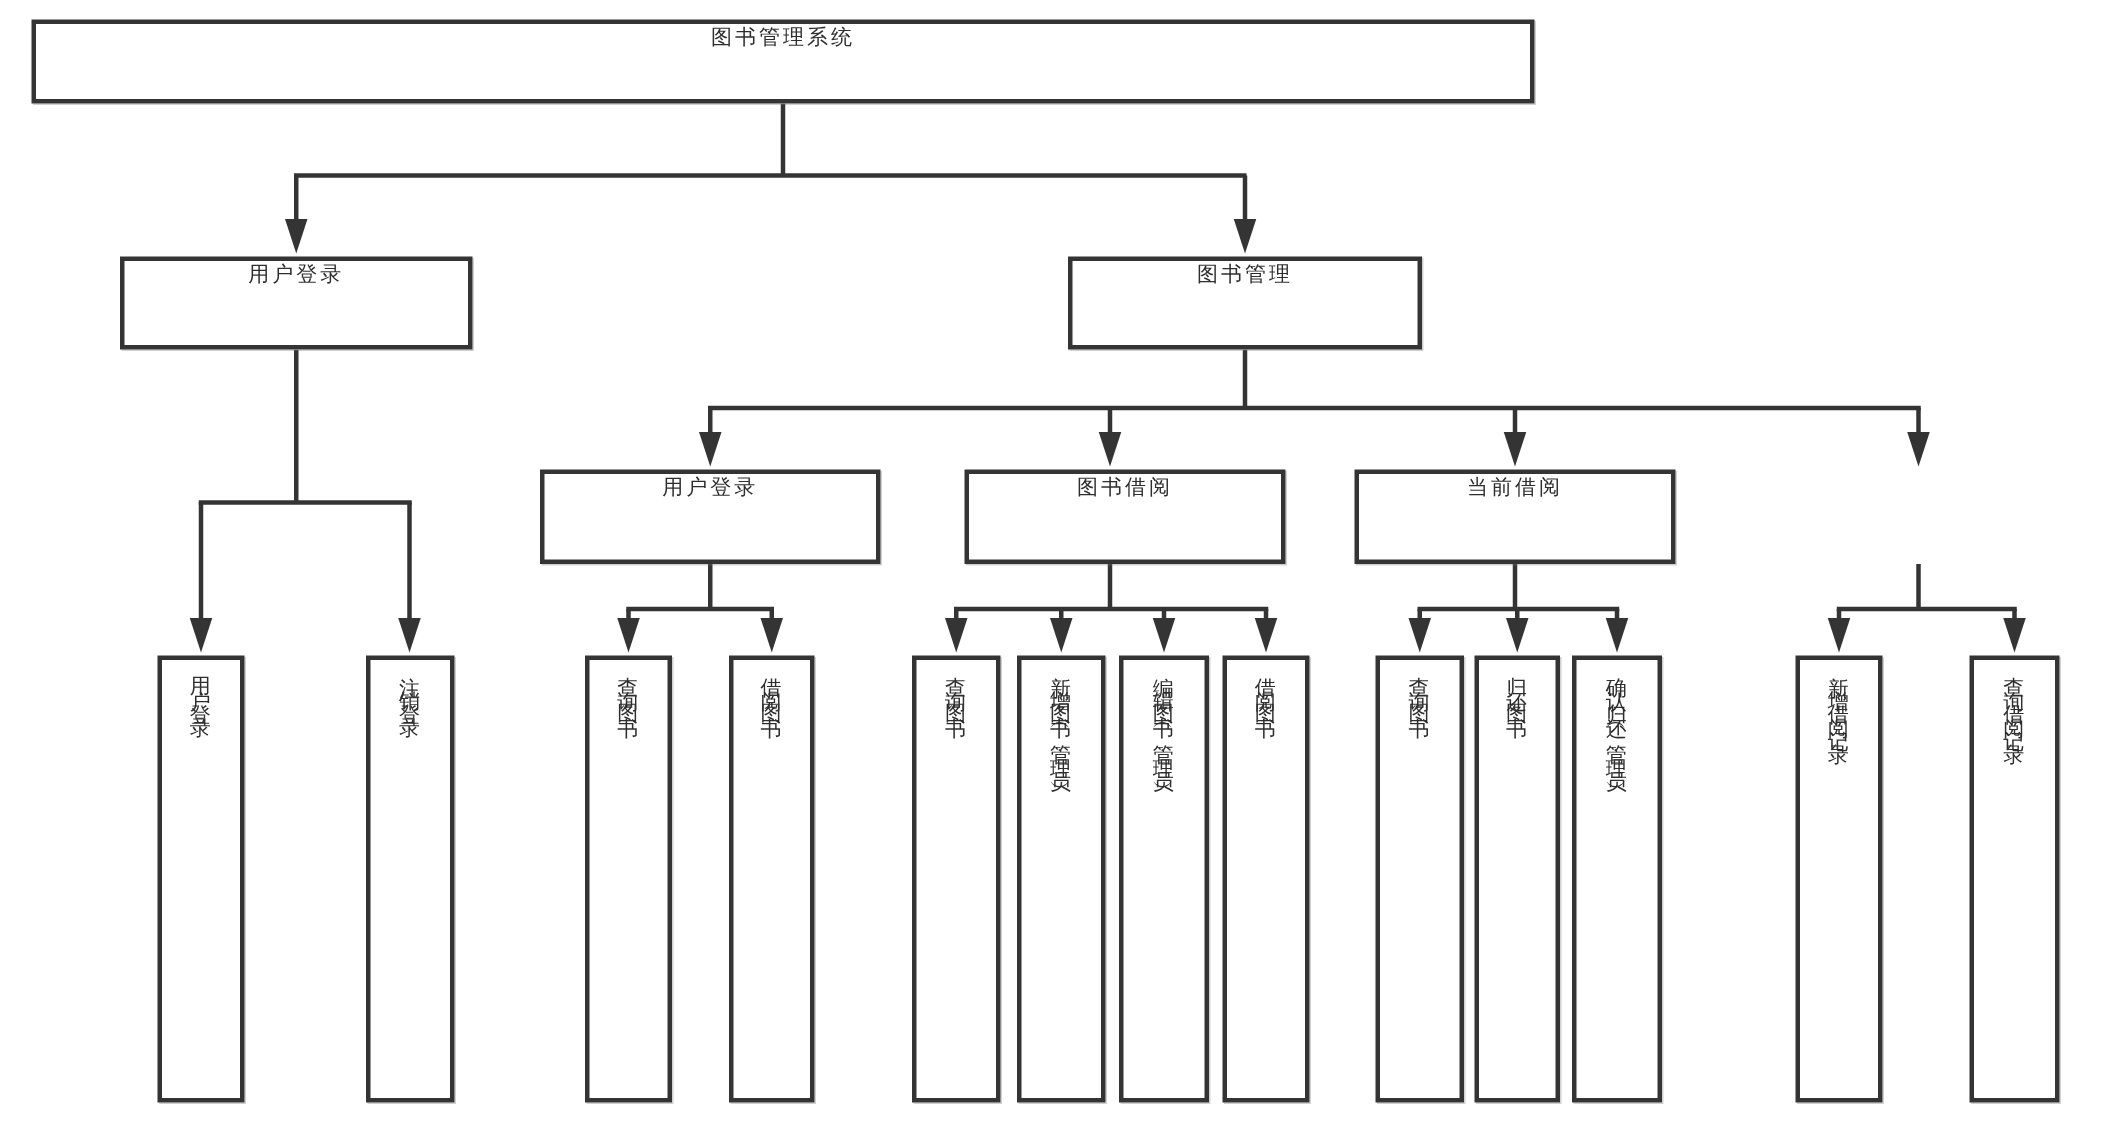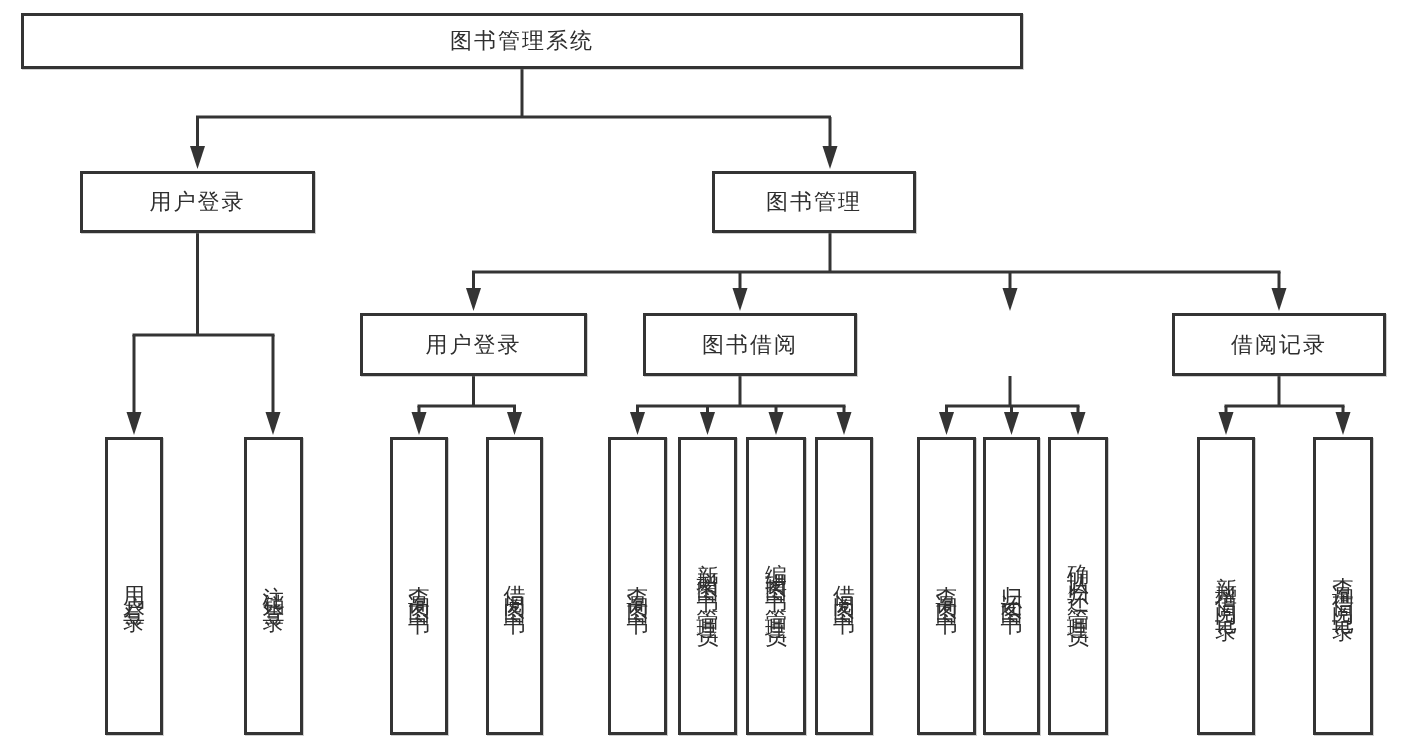--- a/index.html
+++ b/index.html
@@ -15,24 +15,24 @@
   .connectors {
     position: absolute;
     left: 0; top: 0;
     width: 1405px; height: 747px;
   }
   .box {
     position: absolute;
     background: #ffffff;
     border: 3px solid #343434;
     display: flex;
-    align-items: center;
+    align-items: flex-start;
     justify-content: center;
     color: #2e2e2e;
-    font-size: 22px;
+    font-size: 14px;
     letter-spacing: 2px;
     box-shadow: 1px 1px 0 rgba(120,120,120,0.35);
   }
   .box.v span {
     writing-mode: vertical-rl;
     text-orientation: mixed;
     letter-spacing: 9px;
     line-height: 1;
   }
   .watermark {
@@ -106,32 +106,32 @@
       <polygon points="1335.5,412 1350.5,412 1343,435" fill="#343434"></polygon>
     </svg>
 
   <div class="box" style="left:21px;top:13px;width:1002px;height:56px">
     <span>图书管理系统</span>
   </div>
 
   <div class="box" style="left:80px;top:171px;width:235px;height:62px">
     <span>用户登录</span>
   </div>
-  <div class="box" style="left:712px;top:171px;width:204px;height:62px">
+  <div class="box" style="left:712px;top:171px;width:236px;height:62px">
     <span>图书管理</span>
   </div>
 
   <div class="box" style="left:360px;top:313px;width:227px;height:63px">
     <span>用户登录</span>
   </div>
   <div class="box" style="left:643px;top:313px;width:214px;height:63px">
     <span>图书借阅</span>
   </div>
-  <div class="box" style="left:1172px;top:313px;width:214px;height:63px">
-    <span>借阅记录</span>
+  <div class="box" style="left:903px;top:313px;width:214px;height:63px">
+    <span>当前借阅</span>
   </div>
 
   <div class="box v" style="left:105px;top:437px;width:58px;height:298px">
     <span>用户登录</span>
   </div>
   <div class="box v" style="left:244px;top:437px;width:59px;height:298px">
     <span>注销登录</span>
   </div>
 
   <div class="box v" style="left:390px;top:437px;width:58px;height:298px">

